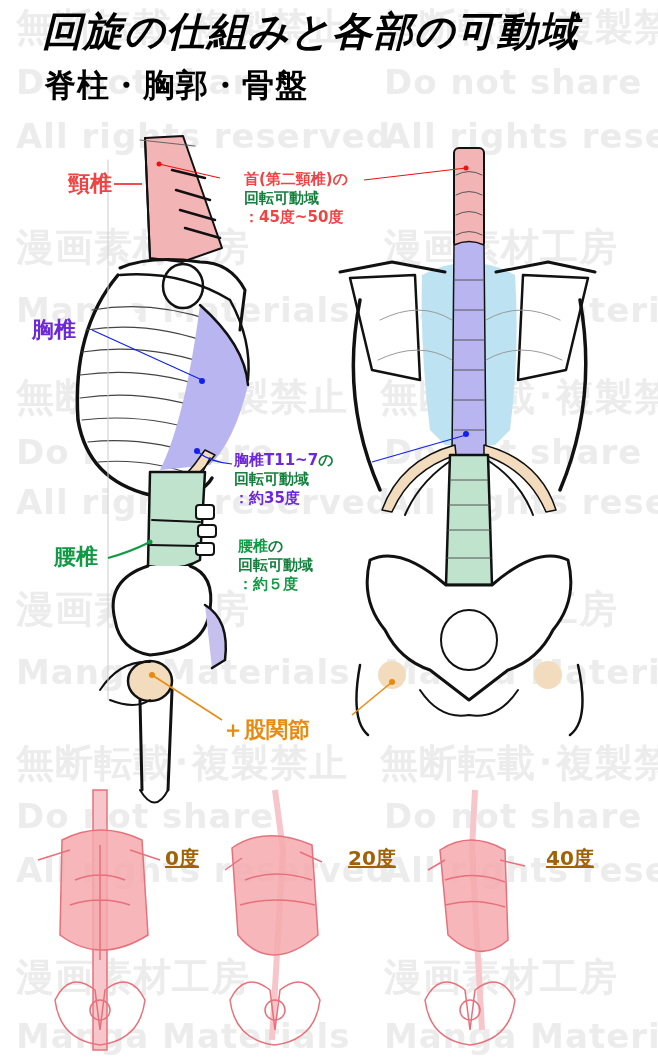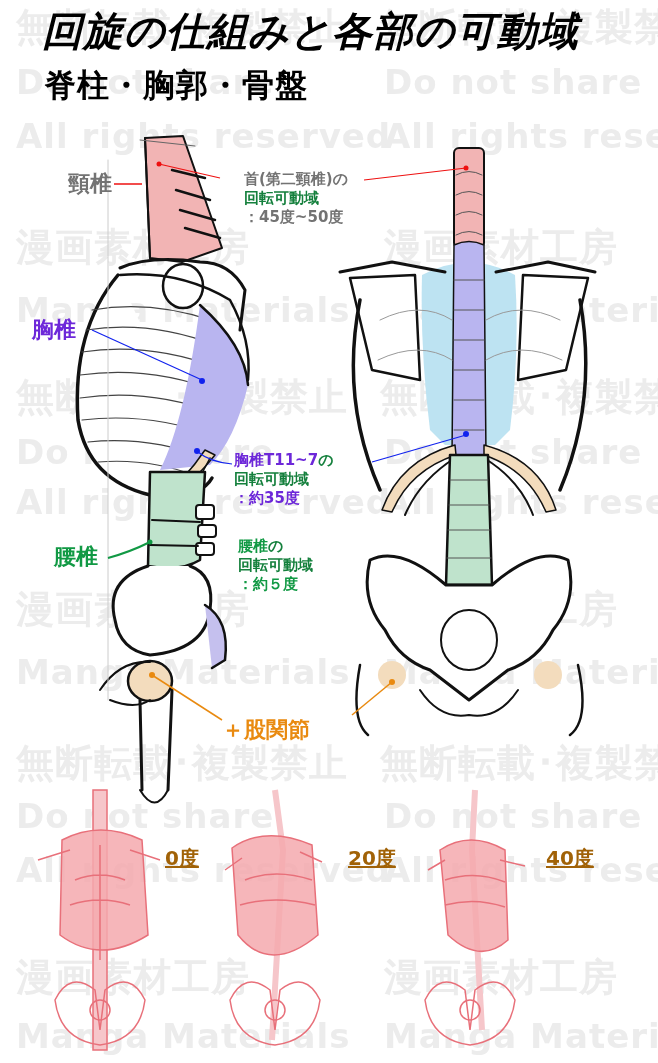--- a/index.html
+++ b/index.html
@@ -11,21 +11,21 @@
   .wm-jp { font-size: 38px; }
   svg.art { position: absolute; left: 0; top: 0; z-index: 1; }
   .title { position: absolute; left: 42px; top: 4px; font-size: 40px; font-weight: bold;
            color: #000; letter-spacing: 1px; z-index: 3;
            font-family: "DejaVu Serif", "Liberation Serif", serif; font-style: italic; }
   .subtitle { position: absolute; left: 44px; top: 64px; font-size: 32px; font-weight: bold;
               color: #000; z-index: 3; letter-spacing: 1px; }
   .lbl { position: absolute; font-weight: bold; z-index: 3; line-height: 1.25; }
   .big { font-size: 22px; }
   .small { font-size: 15px; }
-  .red { color: #737373; }
+  .red { color: #ef4444; }
   .blue { color: #6d28d9; }
   .green { color: #119944; }
   .orange { color: #e98a10; }
   .black { color: #15803d; }
   .deg { position: absolute; font-size: 20px; font-weight: bold; color: #a16207; z-index: 3; text-decoration: underline; }
 </style>
 </head>
 <body>
 
 <div class="wm wm-jp" style="left:16px;top:2px;">無断転載･複製禁止</div>

